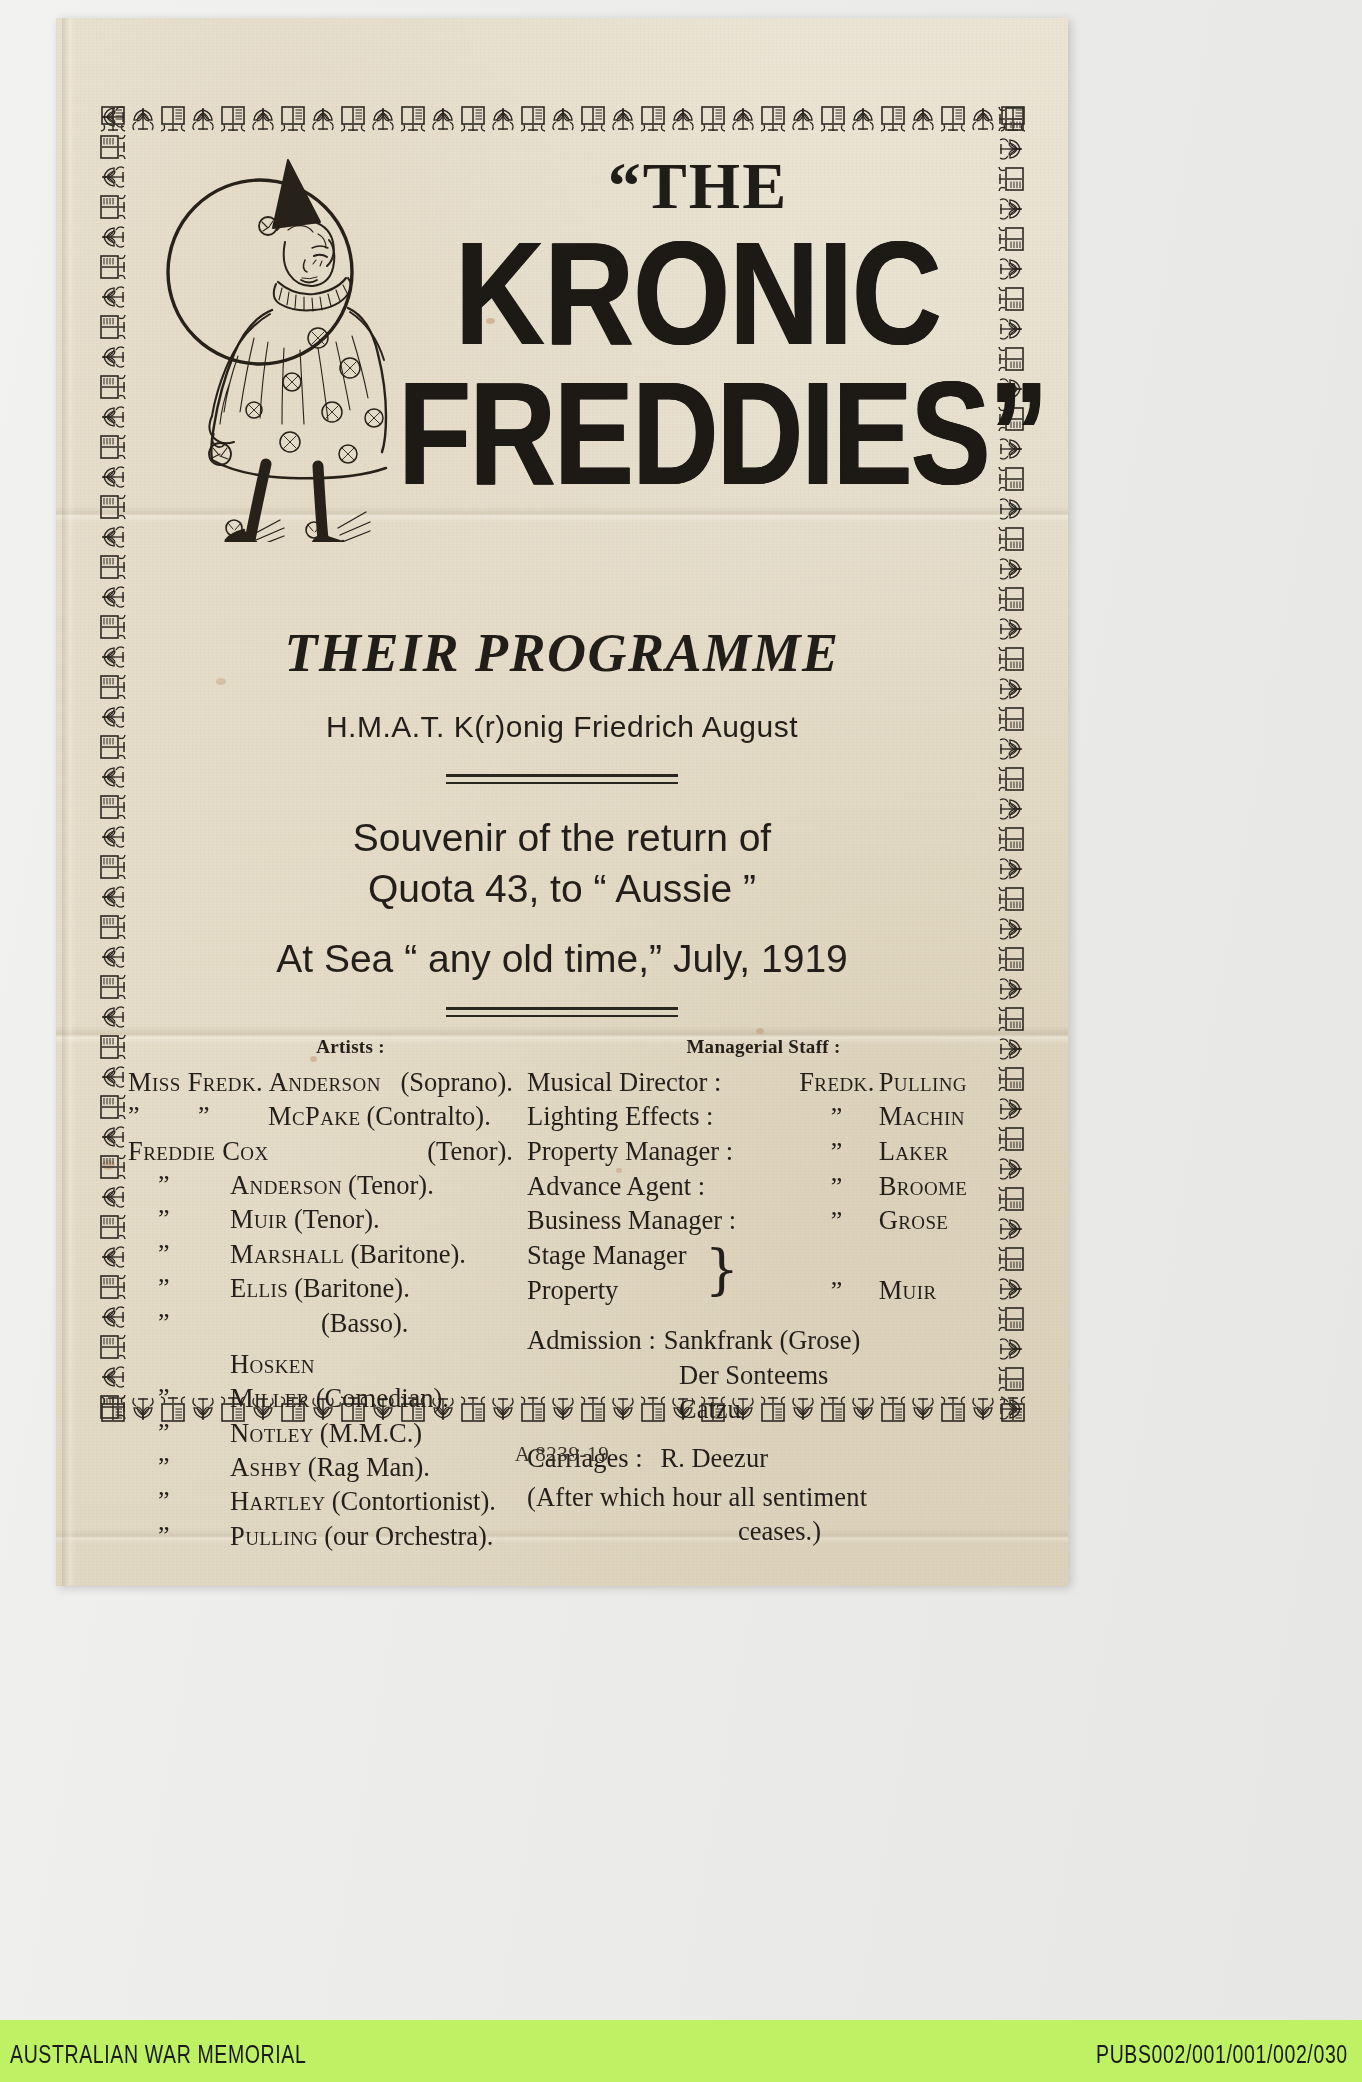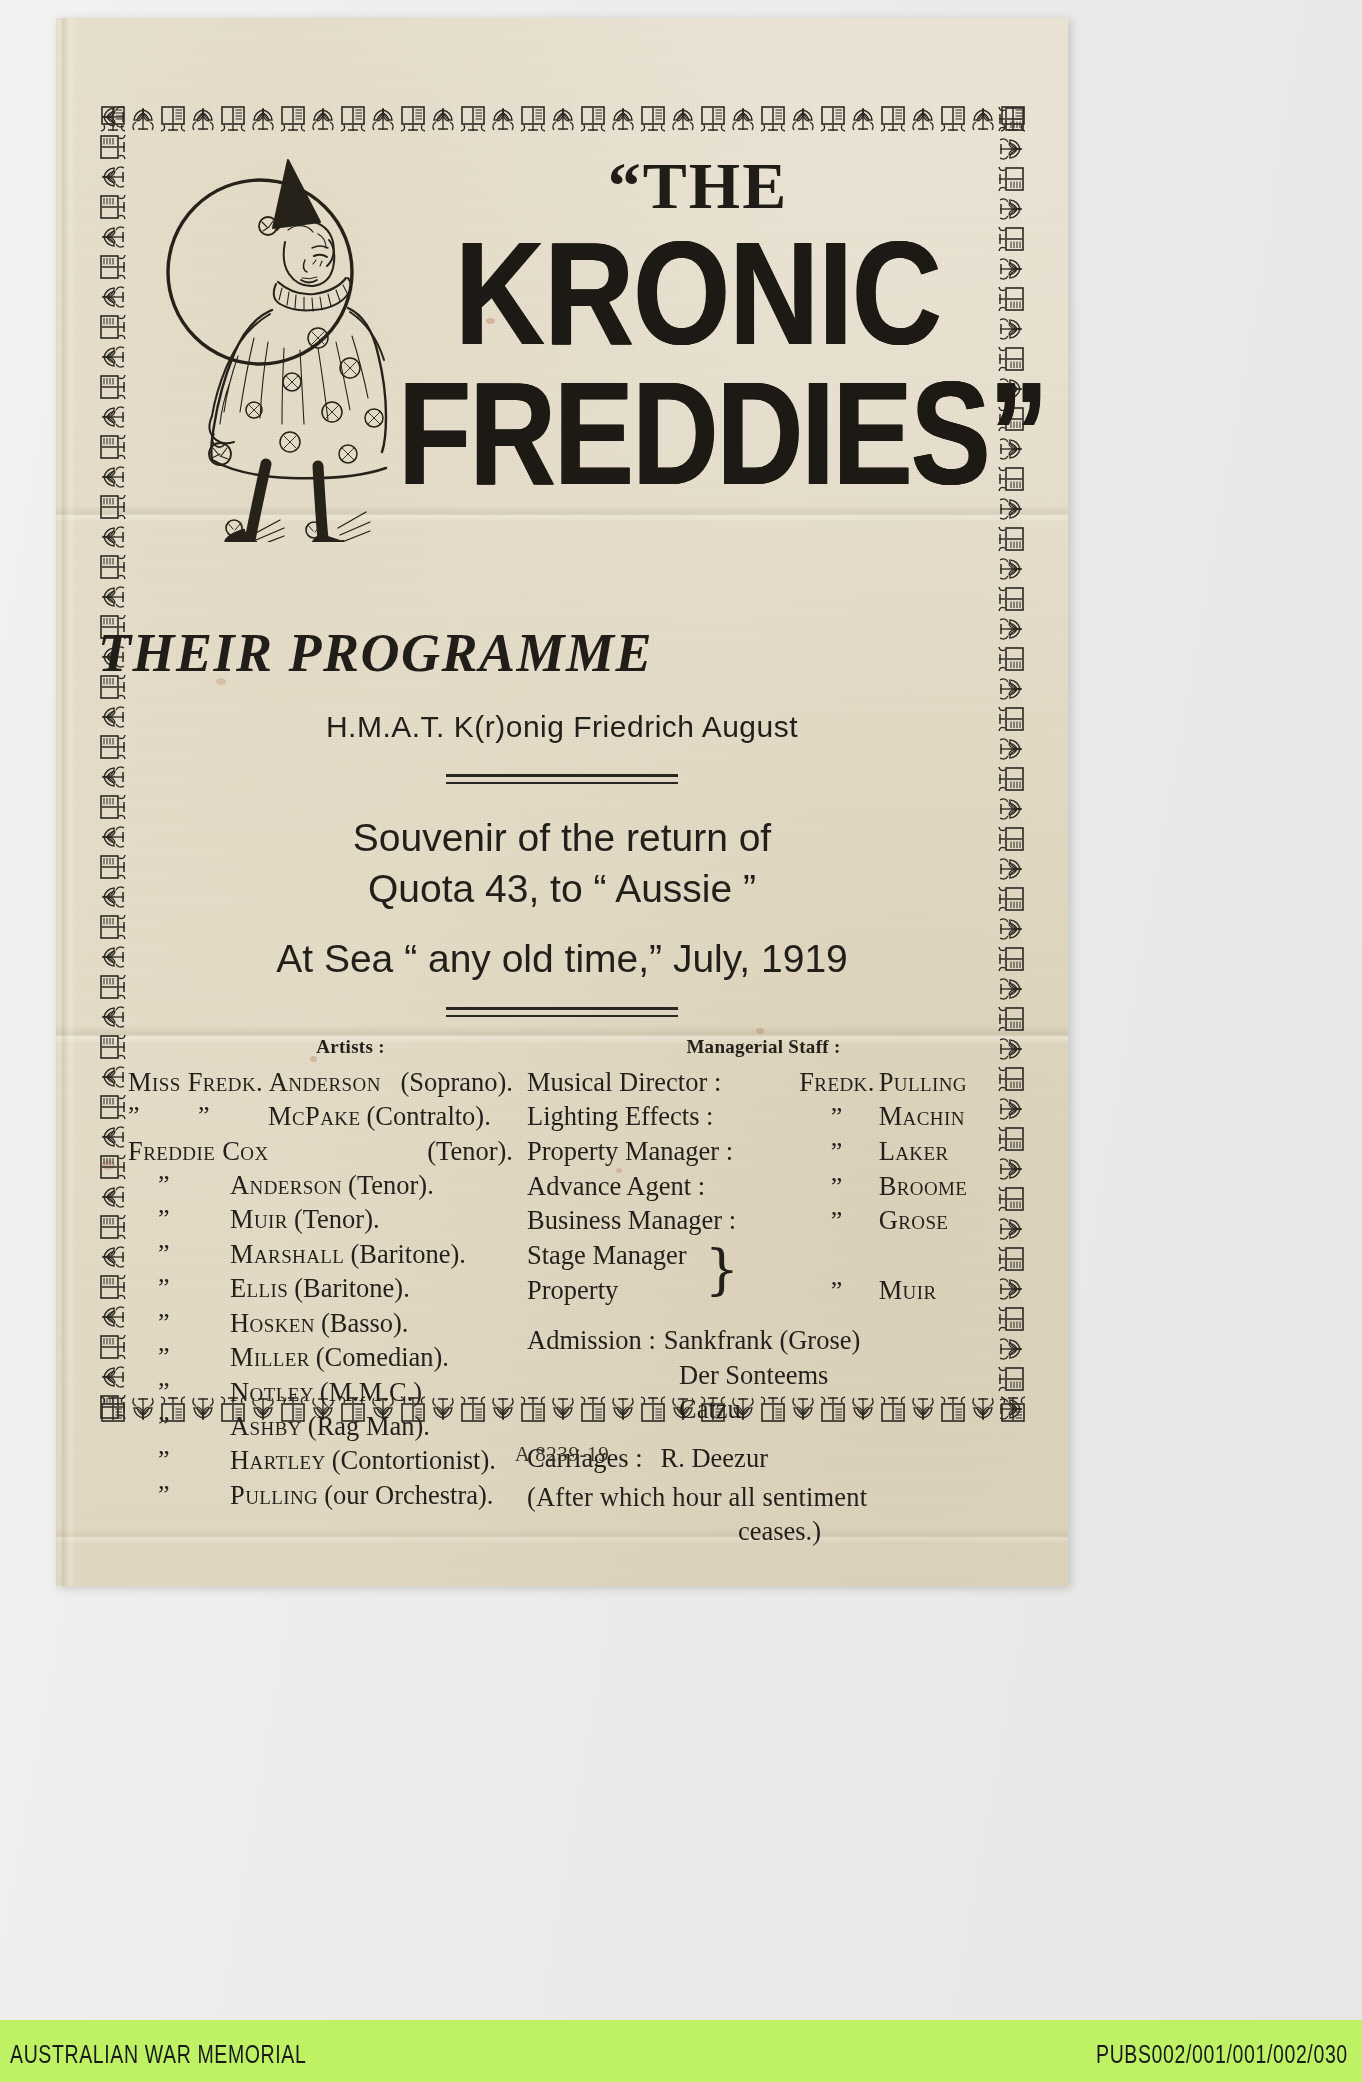--- a/index.html
+++ b/index.html
@@ -125,21 +125,21 @@
     letter-spacing: -2px;
     transform: scaleX(1.0) scaleY(1.22);
     transform-origin: center top;
     color: #1d1a16;
     text-shadow: 0.6px 0 0 #1d1a16, -0.6px 0 0 #1d1a16;
     margin-top: 34px;
   }
 
   
   .t-programme {
-    text-align: left;
+    text-align: center;
     font-style: italic;
     font-weight: 700;
     font-size: 54px;
     letter-spacing: 1.5px;
     margin-top: 48px;
     color: #211e19;
   }
   .t-hmat {
     text-align: center;
     font-family: "Liberation Sans", sans-serif;
@@ -493,21 +493,21 @@
         </div>
 
         <div class="artist-row indent">
           <span class="lead ditto">”</span>
           <span class="sc" style="padding-left:36px;">Ellis</span>
           <span style="padding-left:6px;">(Baritone).</span>
         </div>
 
         <div class="artist-row indent">
           <span class="lead ditto">”</span>
-          <span class="sc" style="padding-left:36px;">Hosken</span>
+          <span class="sc" style="padding-left:36px;margin-top:41px;">Hosken</span>
           <span style="padding-left:6px;">(Basso).</span>
         </div>
 
         <div class="artist-row indent">
           <span class="lead ditto">”</span>
           <span class="sc" style="padding-left:36px;">Miller</span>
           <span style="padding-left:6px;">(Comedian).</span>
         </div>
 
         <div class="artist-row indent">

